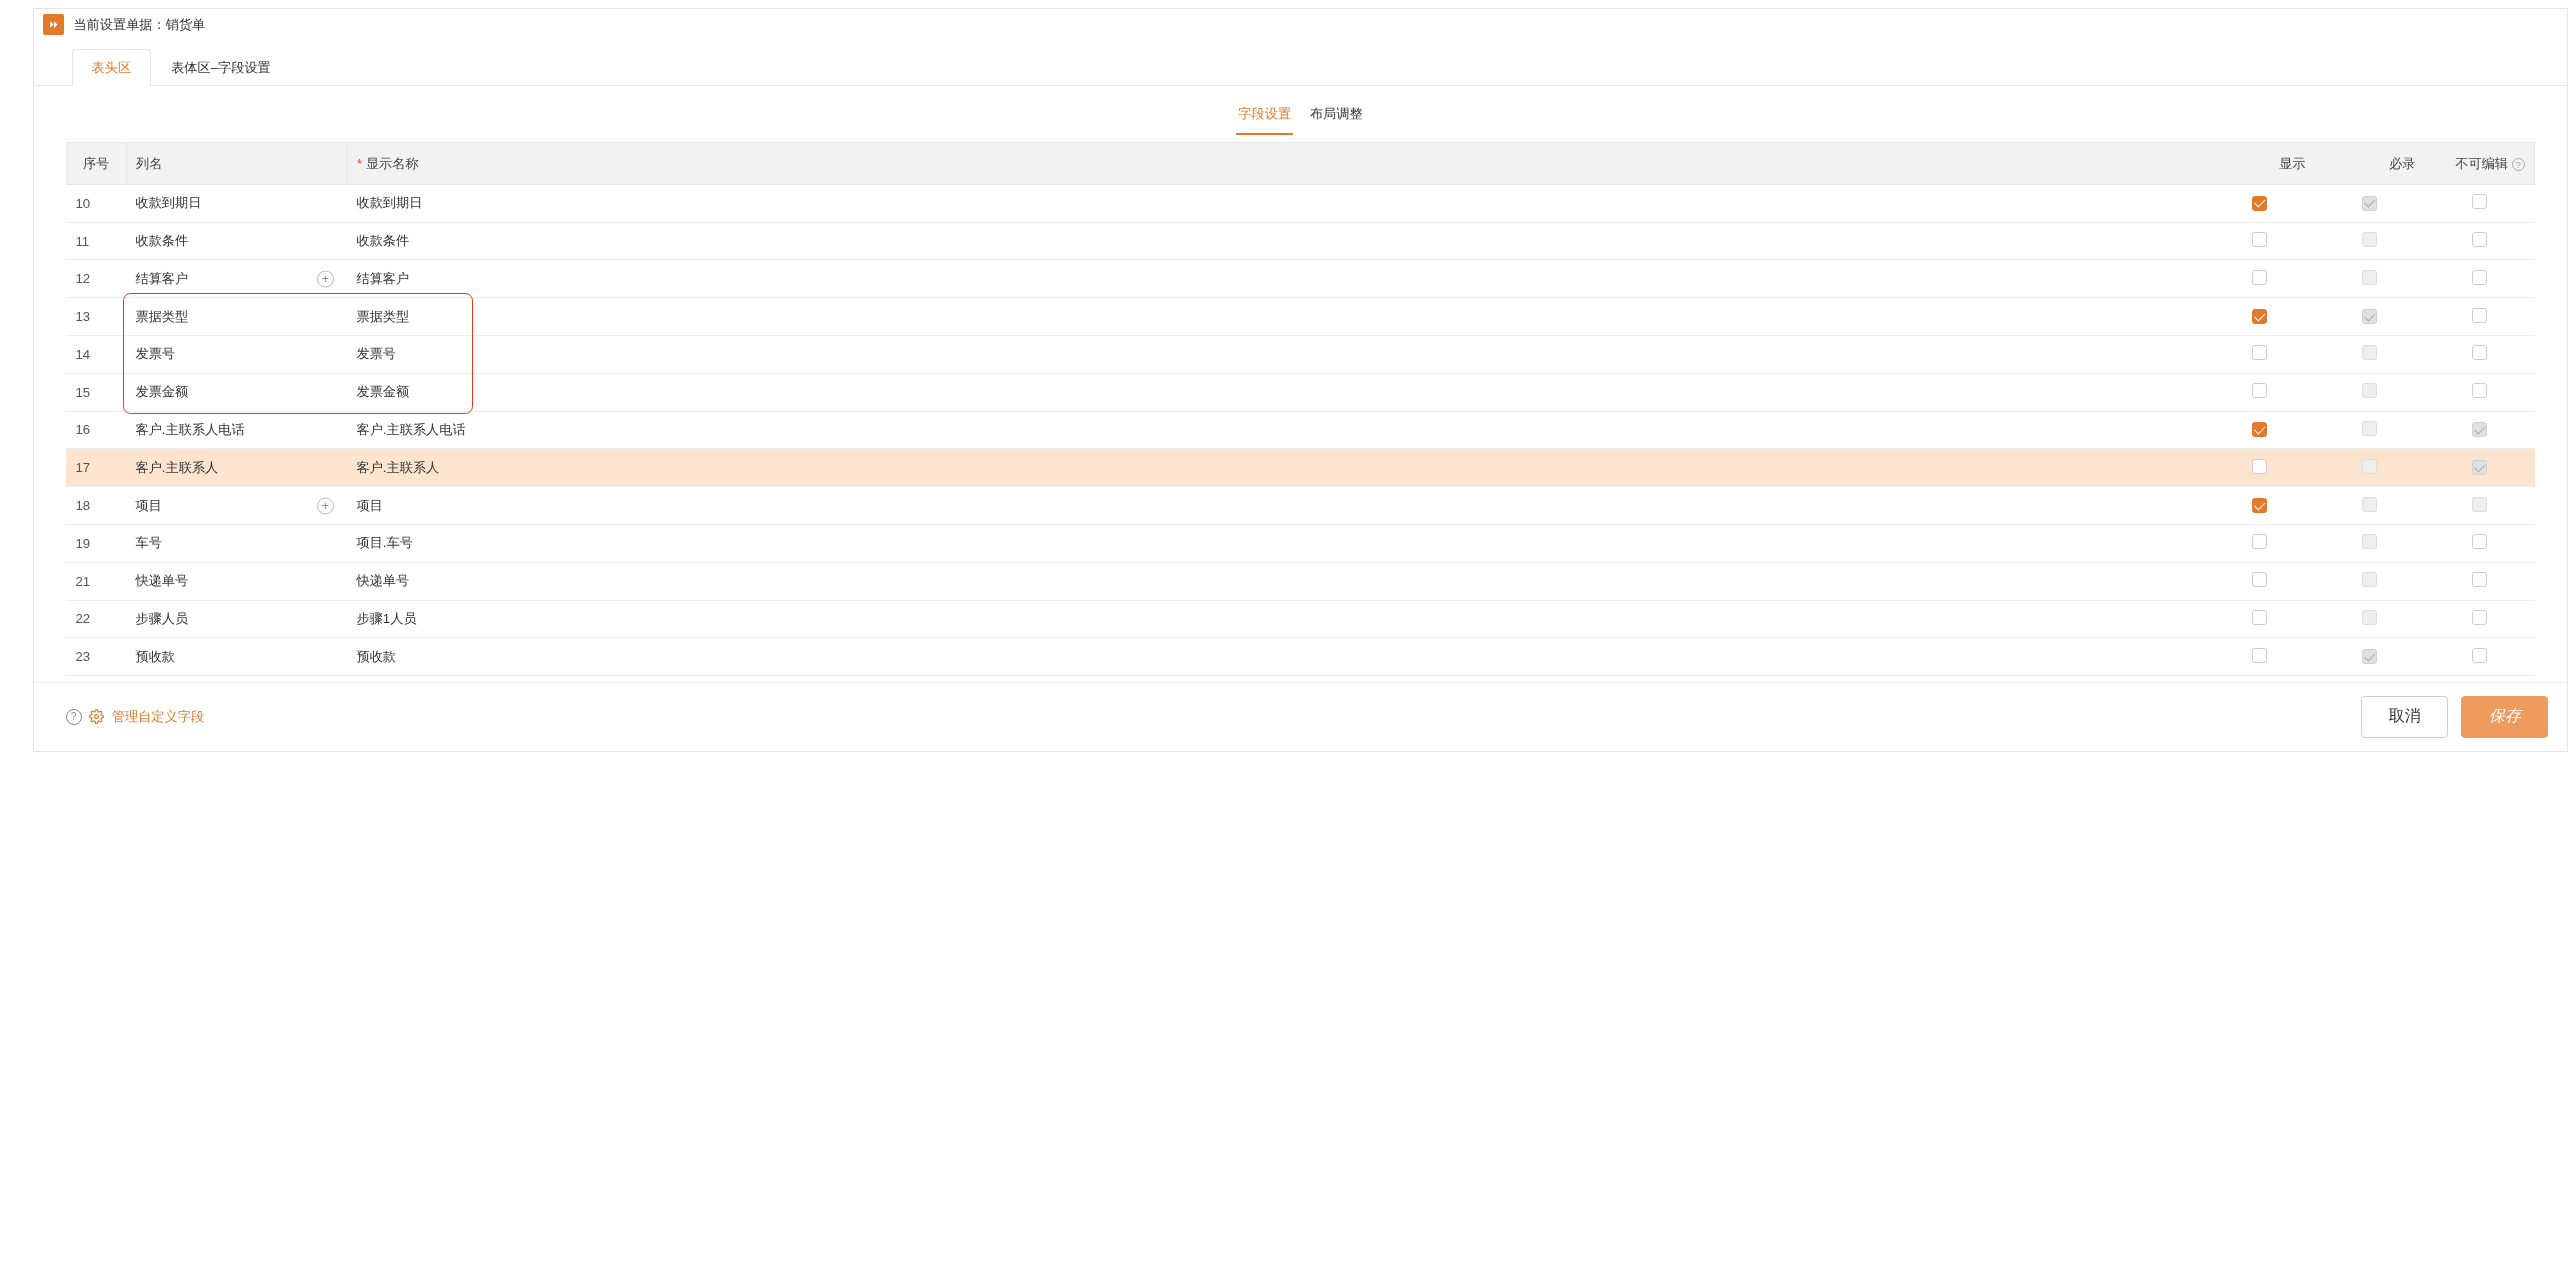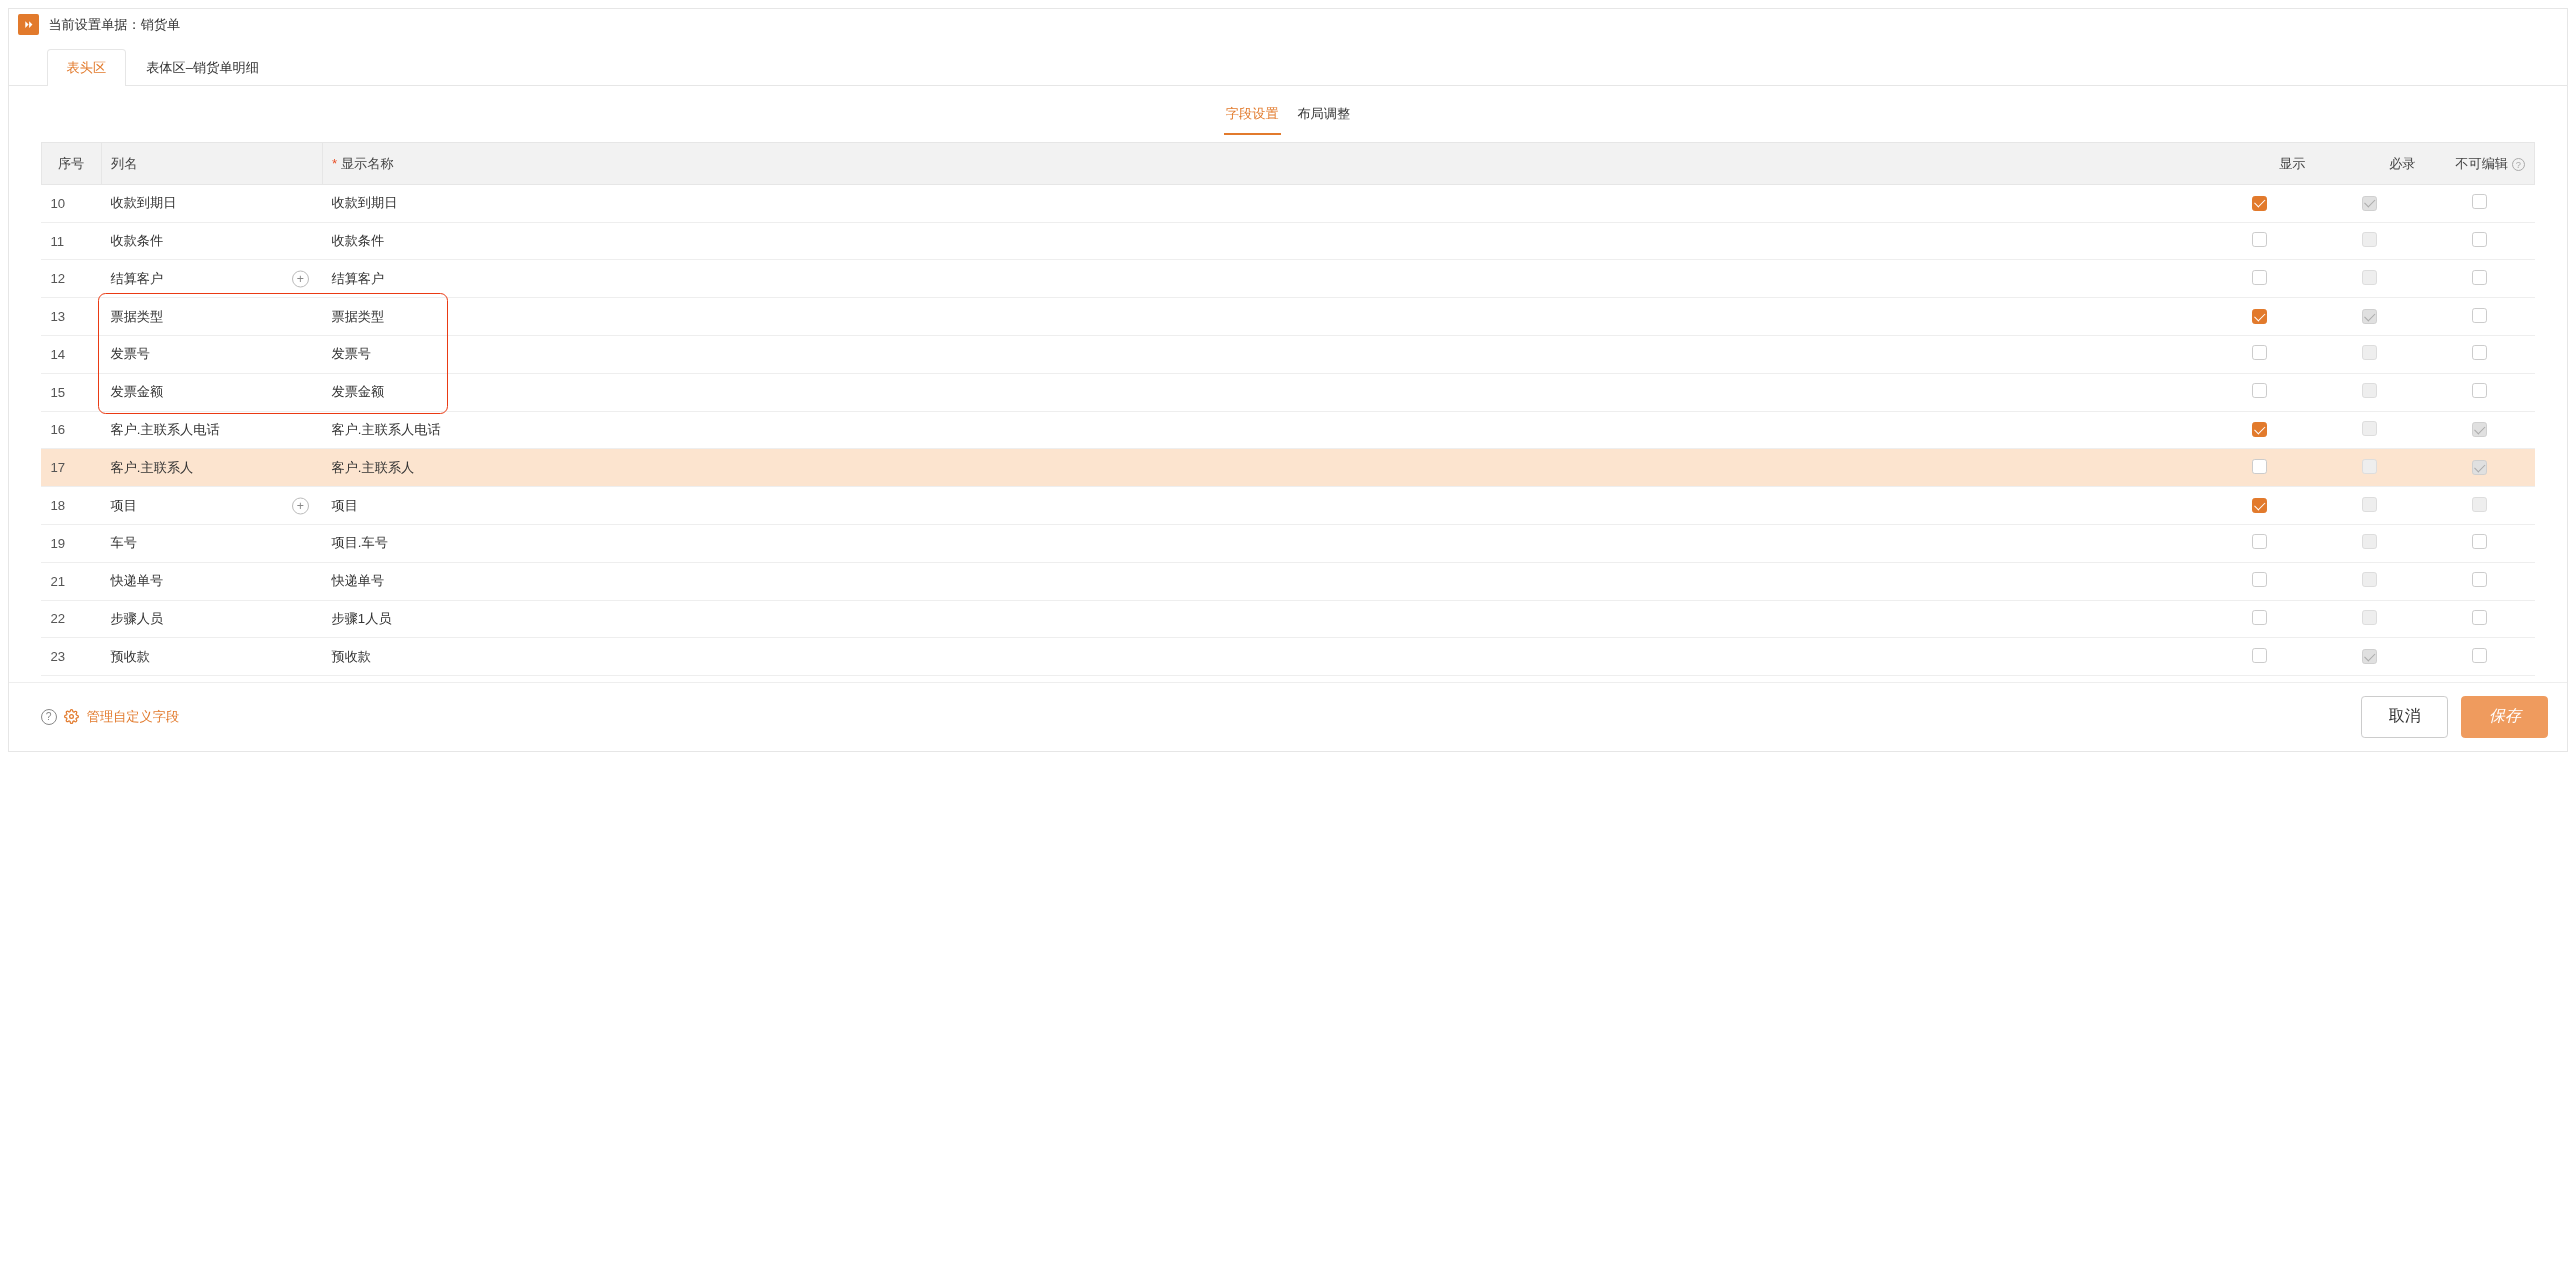--- a/index.html
+++ b/index.html
@@ -7,20 +7,21 @@
   font-family: -apple-system, "PingFang SC", "Microsoft YaHei", sans-serif;
   font-size: 13.2px;
   color: #333;
   background: #fff;
   padding: 7.6px;
 }
 .container {
   border: 0.9px solid #e6e6e6;
   background: #fff;
   position: relative;
+  margin-left: 25px;
 }
 .header-bar {
   display: flex;
   align-items: center;
   padding: 5.7px 9.4px;
   background: #fff;
 }
 .expand-btn {
   width: 21px;
   height: 21px;
@@ -229,21 +230,21 @@
           <path d="M6 6l6 6-6 6V6zm7 0l6 6-6 6V6z"></path>
         </svg>
     </div>
     <span class="current-doc">
       <span>当前设置单据：</span><span>销货单</span>
     </span>
   </div>
 
   <div class="tab-row">
     <div class="tab active">表头区</div>
-    <div class="tab">表体区–销货单明细</div>
+    <div class="tab">表体区–字段设置</div>
   </div>
 
   <div class="sub-tab-row">
     <div class="sub-tab active">字段设置</div>
     <div class="sub-tab">布局调整</div>
   </div>
 
   <div class="table-wrap">
     <div class="table-outer">
     <table>

